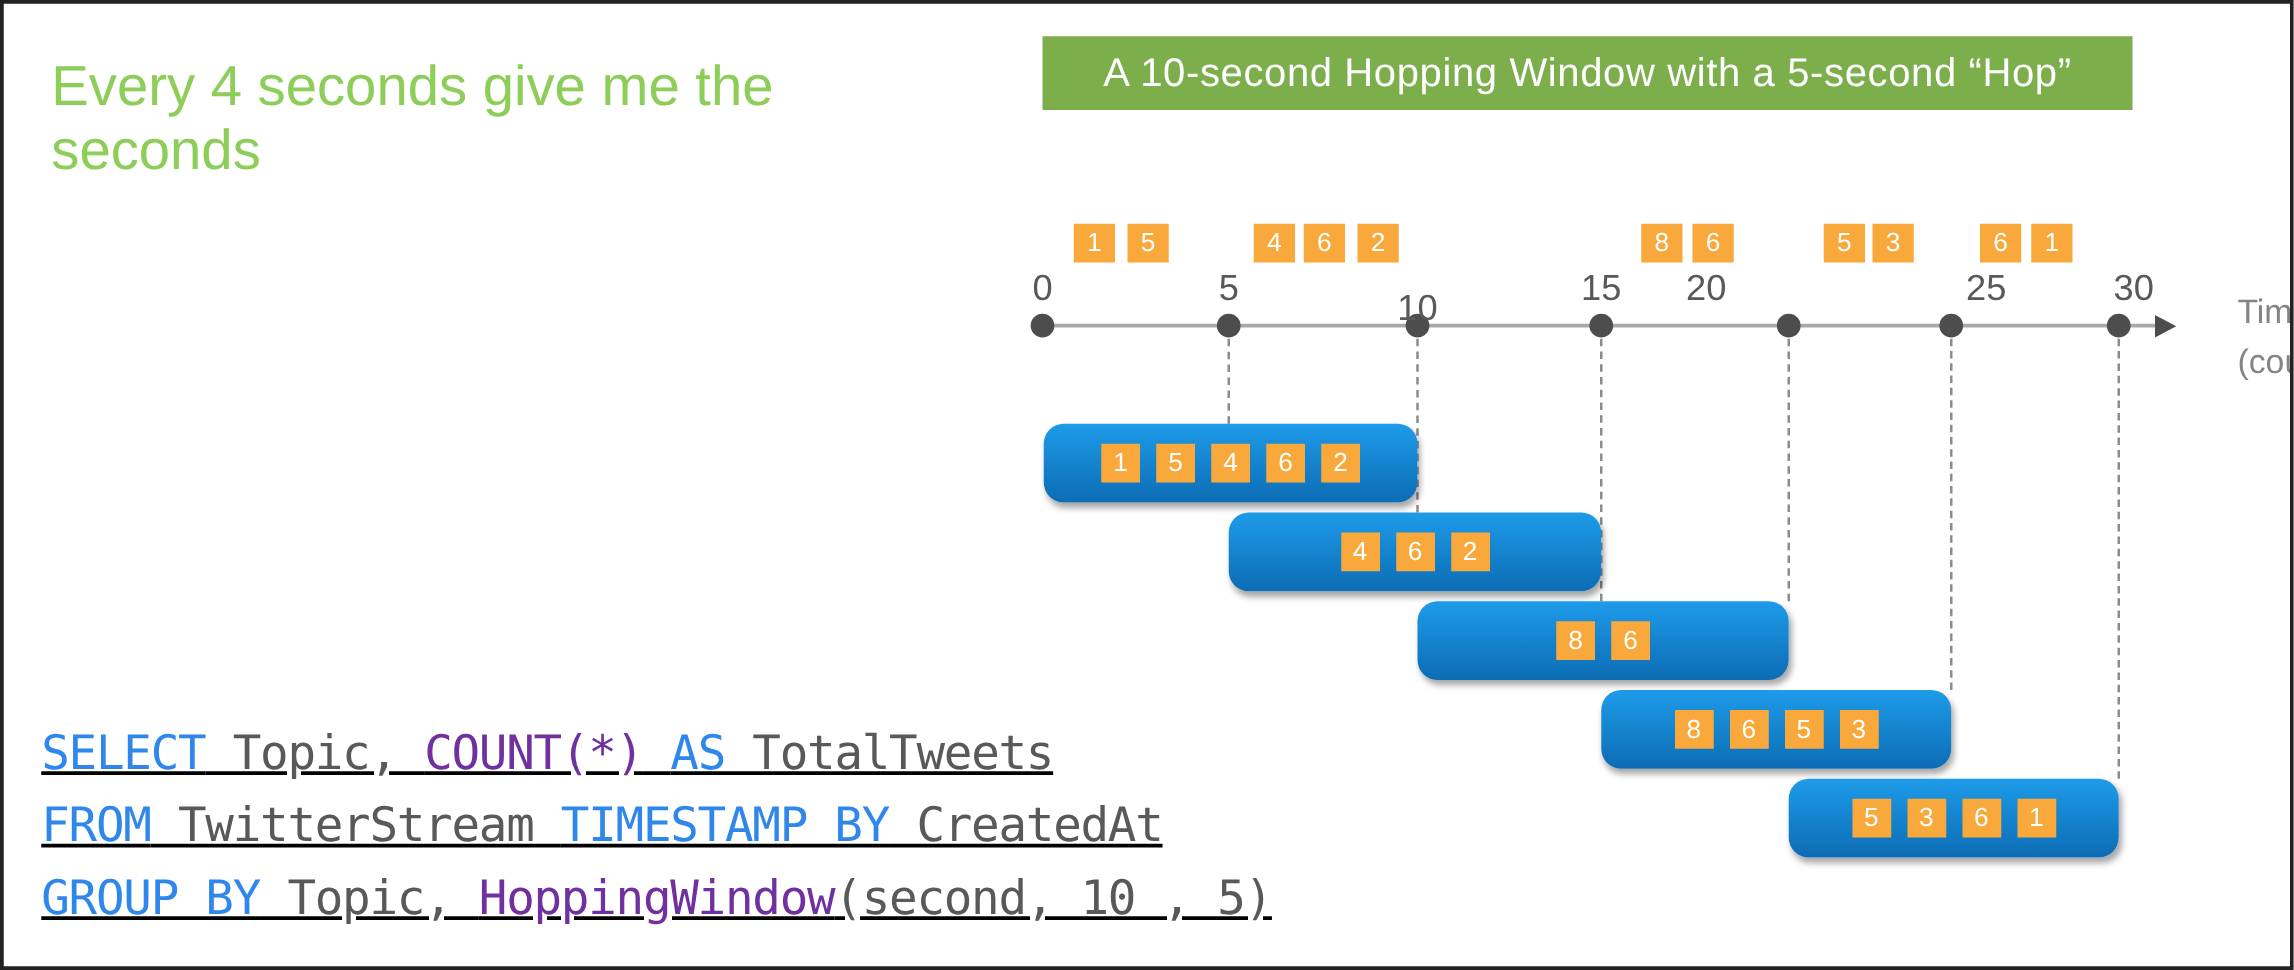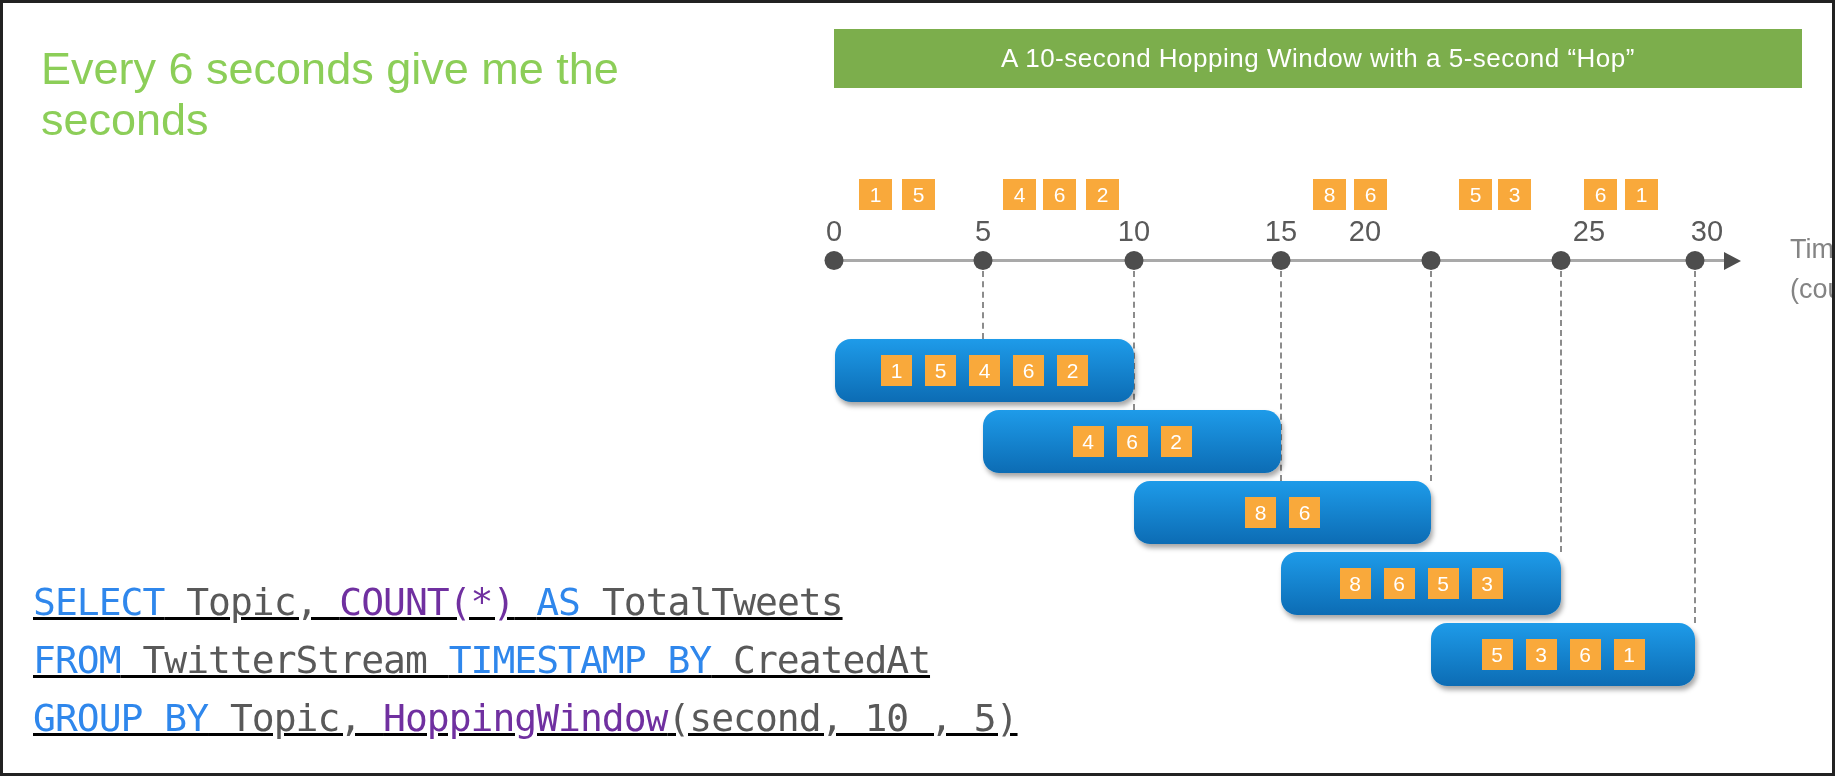--- a/index.html
+++ b/index.html
@@ -30,25 +30,25 @@
     font-family:"Liberation Sans", sans-serif;
   }
   
   .question{
     position:absolute;left:38px;top:40px;width:720px;
     color:var(--question-green);
     font-size:45px;line-height:51px;
   }
   
   .banner{
-    position:absolute;left:831px;top:26px;width:968px;height:59px;
+    position:absolute;left:831px;top:26px;width:872px;height:59px;
     background:var(--banner-bg);
     color:var(--banner-text);
     display:flex;align-items:center;justify-content:center;
-    font-size:26px;font-weight:300;letter-spacing:0.5px;
+    font-size:32px;font-weight:300;letter-spacing:0.5px;
   }
   
   .axis-line{
     position:absolute;left:831px;top:256px;width:891px;height:3px;
     background:var(--axis-gray);
   }
   .axis-arrow{
     position:absolute;left:1721px;top:249px;width:0;height:0;
     border-top:9px solid transparent;
     border-bottom:9px solid transparent;
@@ -100,40 +100,40 @@
   .tok-keyword{color:var(--sql-keyword);}
   .tok-function{color:var(--sql-function);}
   .tok-plain{color:var(--sql-plain);}
 </style>
 </head>
 <body>
 
 <div class="slide">
 
   <div class="question">
-    <div>Every 6 seconds give me the</div>
+    <div>Every 4 seconds give me the</div>
     <div>seconds</div>
   </div>
 
   <div class="banner">A 10-second Hopping Window with a 5-second “Hop”</div>
 
   <div>
     <div class="axis-line"></div>
     <div class="axis-arrow"></div>
     <div class="time-label">
       <div>Time</div>
       <div>(count)</div>
     </div>
     <div>
         <div class="dot" style="left: 831px;"></div>
         <div class="tick-label" style="left: 831px;">0</div>
         <div class="dot" style="left: 980px;"></div>
         <div class="tick-label" style="left: 980px;">5</div>
         <div class="dot" style="left: 1131px;"></div>
-        <div class="tick-label" style="left: 1131px;">10</div>
+        <div class="tick-label" style="left: 1131px; margin-top: 16px;">10</div>
         <div class="dot" style="left: 1278px;"></div>
         <div class="tick-label" style="left: 1278px;">15</div>
         <div class="dot" style="left: 1428px;"></div>
         <div class="tick-label" style="left: 1362px;">20</div>
         <div class="dot" style="left: 1558px;"></div>
         <div class="tick-label" style="left: 1558px; margin-left: 28px;">25</div>
         <div class="dot" style="left: 1692px;"></div>
         <div class="tick-label" style="left: 1692px; margin-left: 12px;">30</div>
         <div class="dash" style="left: 980px; height: 68px;"></div>
         <div class="dash" style="left: 1131px; height: 139px;"></div>

